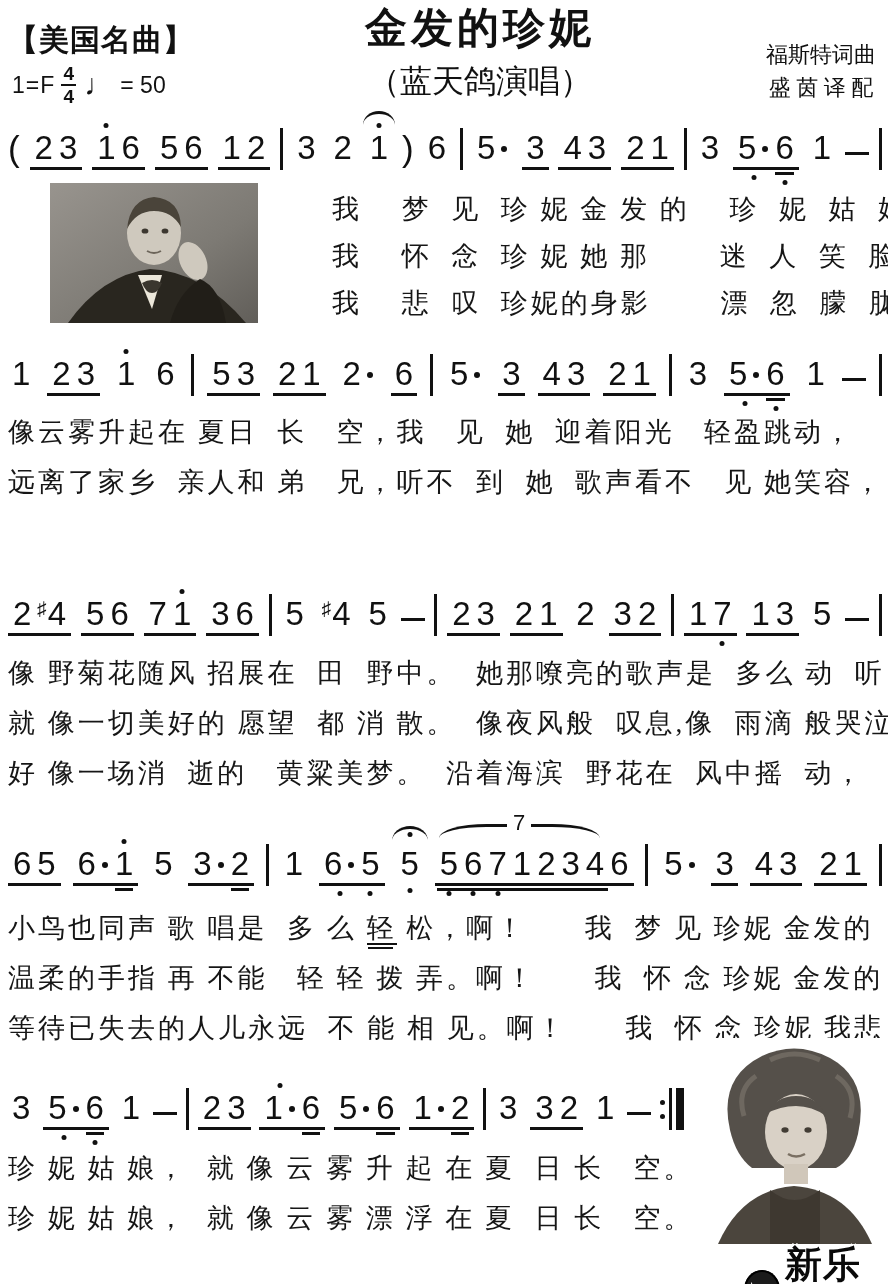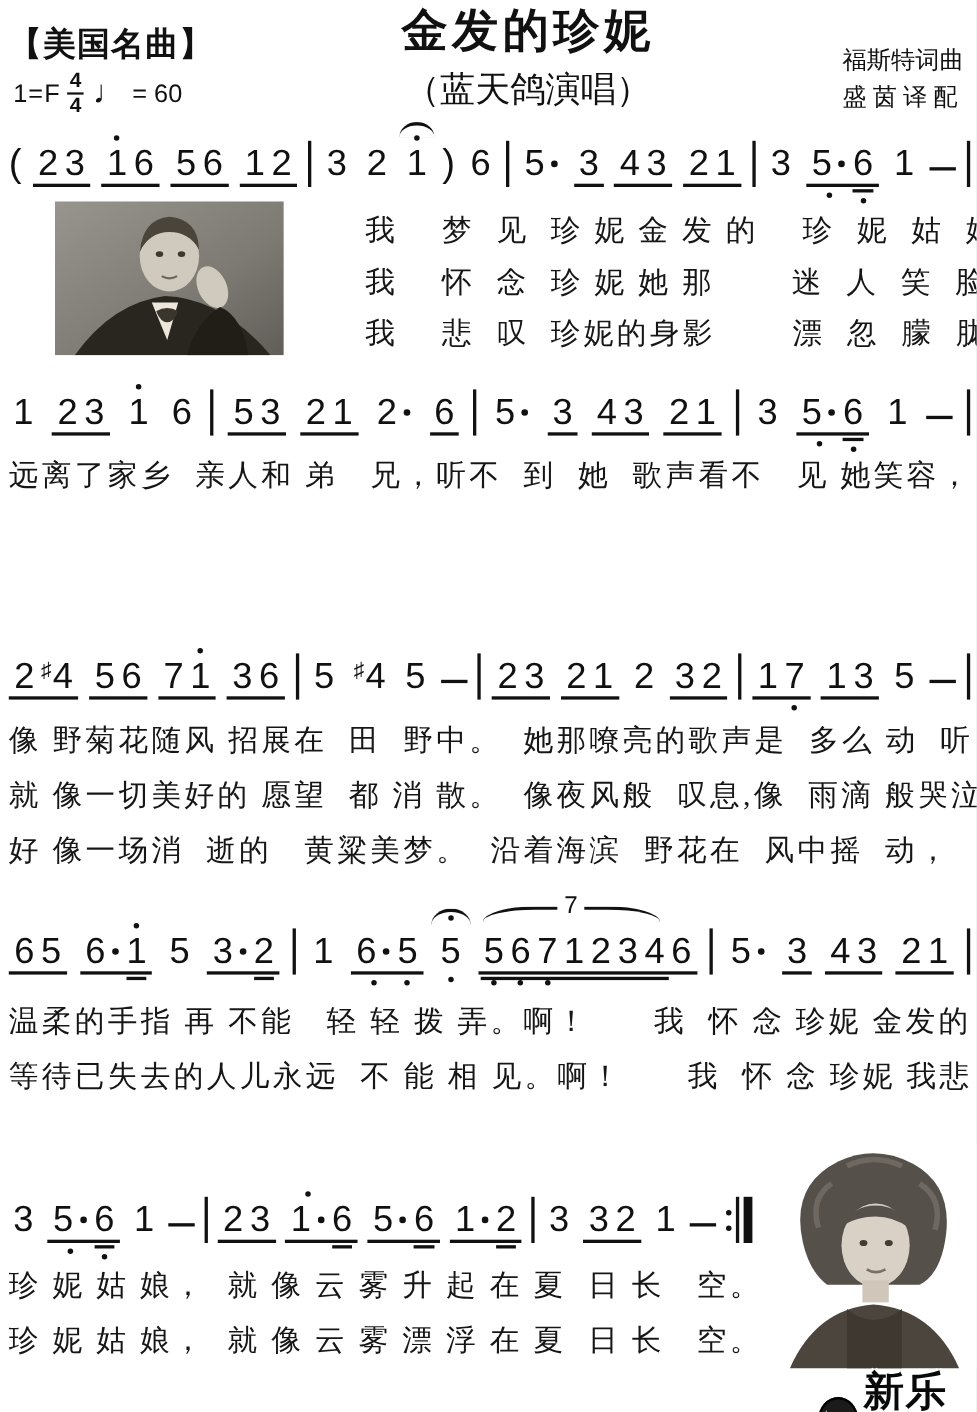--- a/index.html
+++ b/index.html
@@ -13,21 +13,21 @@
   .keysig .pfx{letter-spacing:1px;text-align:center;}
   .frac{display:flex;flex-direction:column;align-items:center;margin:0 8px 0 6px;font-size:19px;
         font-weight:bold;line-height:19px;}
   .frac .bar-mid{width:15px;height:2px;background:#111;margin:1px 0;}
   .qnote{font-size:30px;line-height:30px;margin-right:6px;}
   .title{position:absolute;left:290px;top:0;width:380px;text-align:center;
          font-family:"DejaVu Serif","Liberation Serif",serif;font-weight:900;font-size:42px;
          letter-spacing:4px;}
   .subtitle{position:absolute;left:290px;top:60px;width:380px;text-align:center;
             font-family:Liberation Sans, sans-serif;font-size:32px;}
-  .credits{position:absolute;right:12px;top:38px;text-align:left;
+  .credits{position:absolute;right:12px;top:38px;text-align:center;
            font-family:"Liberation Serif",serif;font-size:22px;line-height:33px;}
 
   
   .mline{position:absolute;display:flex;justify-content:space-between;align-items:flex-end;height:44px;}
   .note{position:relative;display:inline-block;font-size:33px;line-height:38px;padding:0 4px;
         border-bottom:3px solid transparent;font-weight:500;}
   .note.u1{border-bottom-color:#111;}
   .beam{display:inline-flex;align-items:flex-end;border-bottom:3px solid #111;padding:0 2px;position:relative;}
   .beam .note{border-bottom:none;padding:0 3px;}
   .dot{position:absolute;left:50%;transform:translateX(-50%);width:5px;height:5px;border-radius:50%;background:#111;}
@@ -83,21 +83,21 @@
 
   <div class="genre-tag">【美国名曲】</div>
   <div class="keysig">
     <span class="pfx">1=F</span>
     <span class="frac">
       <span>4</span>
       <span class="bar-mid"></span>
       <span>4</span>
     </span>
     <span class="qnote">♩</span>
-    <span>= 60</span>
+    <span>= 50</span>
   </div>
   <div class="title">金发的珍妮</div>
   <div class="subtitle">（蓝天鸽演唱）</div>
   <div class="credits">
     <div>福斯特词曲</div>
     <div>盛 茵 译 配</div>
   </div>
 
   <div class="mline" id="mline1" style="left:8px;top:126px;width:874px;">
       <span class="paren">(</span>
@@ -324,23 +324,23 @@
         <span class="repdots">
           <i></i>
           <i></i>
         </span>
         <span class="repthin"></span>
         <span class="repthick"></span>
       </span>
     </div>
 
   <div class="lyrblock lh47" id="lyr1" style="left:332px;top:186px;"><div class="lyrrow">我　 梦  见  珍 妮 金 发 的　 珍  妮  姑  娘，</div><div class="lyrrow">我　 怀  念  珍 妮 她 那　　 迷  人  笑  脸，</div><div class="lyrrow">我　 悲  叹  珍妮的身影　　 漂  忽  朦  胧，</div></div>
-  <div class="lyrblock" id="lyr2" style="left:8px;top:407px;"><div class="lyrrow">远离了家乡  亲人和 弟   兄，听不  到  她  歌声看不   见 她笑容，</div></div>
+  <div class="lyrblock" id="lyr2" style="left:8px;top:407px;"><div class="lyrrow">像云雾升起在 夏日  长   空，我   见  她  迎着阳光   轻盈跳动，</div><div class="lyrrow">远离了家乡  亲人和 弟   兄，听不  到  她  歌声看不   见 她笑容，</div></div>
   <div class="lyrblock" id="lyr3" style="left:8px;top:648px;"><div class="lyrrow">像 野菊花随风 招展在  田  野中。  她那嘹亮的歌声是  多么 动  听，</div><div class="lyrrow">就 像一切美好的 愿望  都 消 散。  像夜风般  叹息,像  雨滴 般哭泣，</div><div class="lyrrow">好 像一场消  逝的   黄粱美梦。  沿着海滨  野花在  风中摇  动，</div></div>
-  <div class="lyrblock" id="lyr4" style="left:8px;top:903px;"><div class="lyrrow">温柔的手指 再 不能   轻 轻 拨 弄。啊！      我  怀 念 珍妮 金发的</div><div class="lyrrow">等待已失去的人儿永远  不 能 相 见。啊！      我  怀 念 珍妮 我悲</div></div>
+  <div class="lyrblock" id="lyr4" style="left:8px;top:903px;"><div class="lyrrow">小鸟也同声 歌 唱是  多 么 <span class="dblu">轻</span> 松，啊！      我  梦 见 珍妮 金发的</div><div class="lyrrow">温柔的手指 再 不能   轻 轻 拨 弄。啊！      我  怀 念 珍妮 金发的</div><div class="lyrrow">等待已失去的人儿永远  不 能 相 见。啊！      我  怀 念 珍妮 我悲</div></div>
   <div class="lyrblock" id="lyr5" style="left:8px;top:1143px;"><div class="lyrrow">珍 妮 姑 娘，  就 像 云 雾 升 起 在 夏  日 长   空。</div><div class="lyrrow">珍 妮 姑 娘，  就 像 云 雾 漂 浮 在 夏  日 长   空。</div></div>
 
   <div class="photo" style="left:50px;top:183px;width:208px;height:140px;">
     <svg width="208" height="140" viewBox="0 0 208 140">
       <defs>
         <linearGradient id="bg1" x1="0" y1="0" x2="1" y2="1">
           <stop offset="0" stop-color="#98948e"></stop>
             <stop offset="0.6" stop-color="#7d7a74"></stop>
             <stop offset="1" stop-color="#615e59"></stop>
         </linearGradient>

